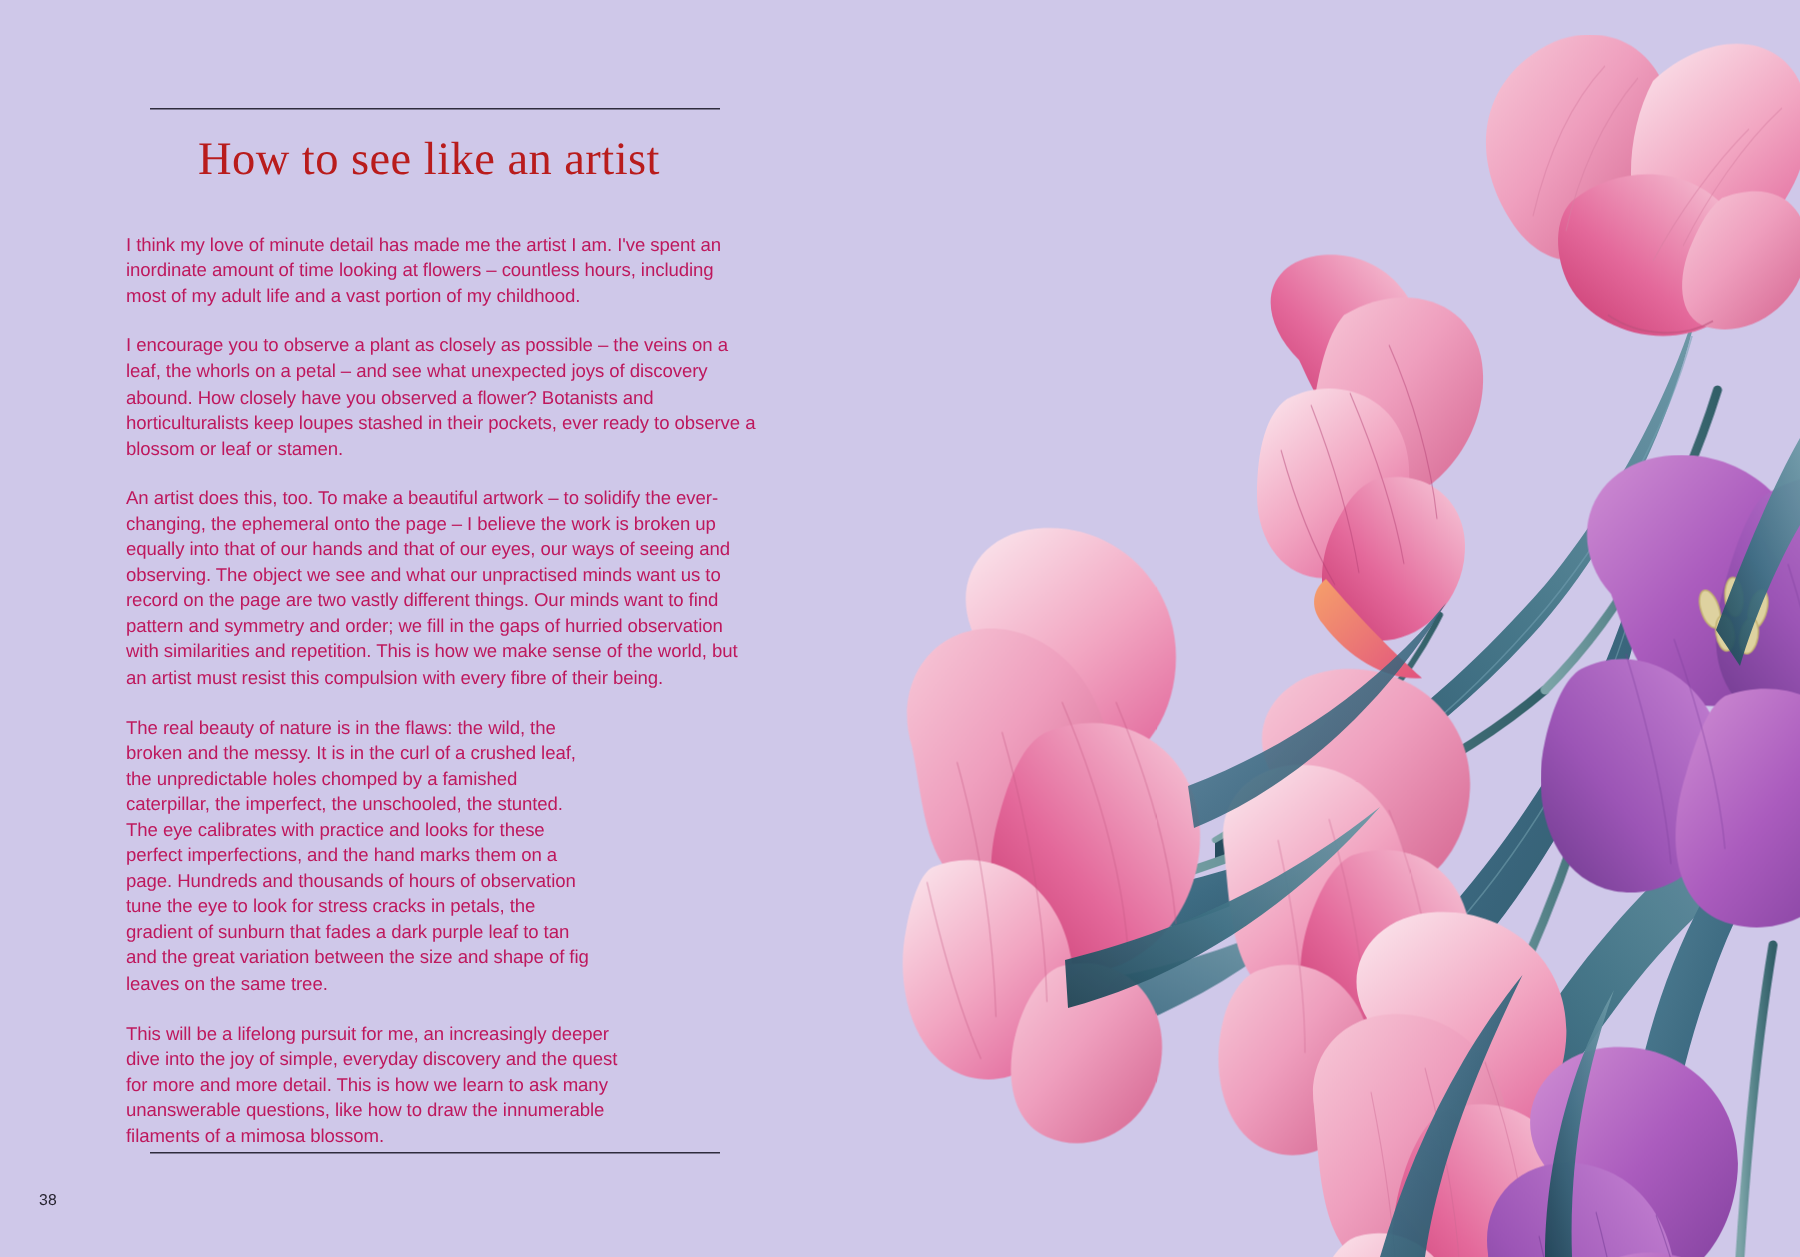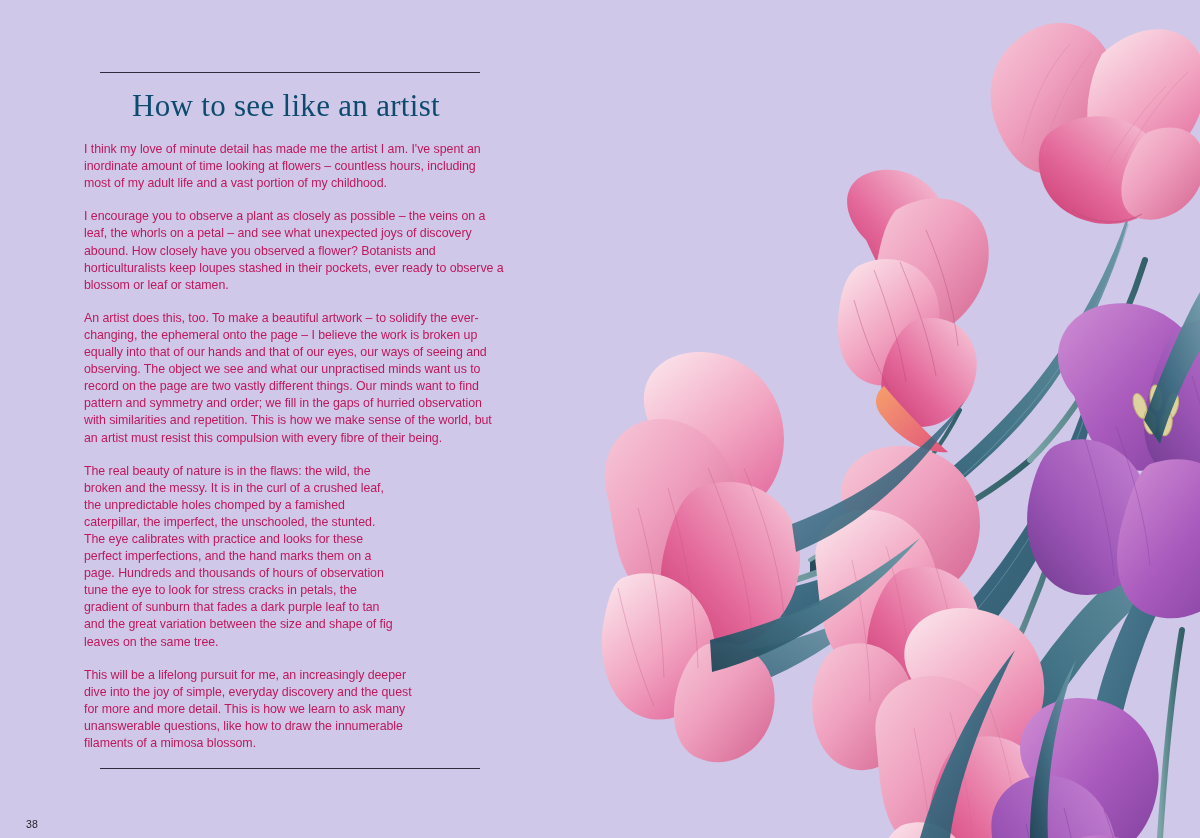--- a/index.html
+++ b/index.html
@@ -47,22 +47,22 @@
     margin: 0;
     width: 380px;
   }
   #rule-top { margin-left: 16px; }
 
   #chapter-title {
     font-family: "Liberation Serif", serif;
     font-size: 31px;
     font-weight: 400;
     letter-spacing: 0.3px;
-    color: #0c4a6e;
-    margin: 16px 0 18px 48px;
+    color: #b91c1c;
+    margin: 16px 0 32px 48px;
     line-height: 1.1;
   }
 
   .para {
     font-size: 12.4px;
     line-height: 17.1px;
     color: #be185d;
     margin: 0 0 16px 0;
     letter-spacing: -0.05px;
   }
@@ -71,21 +71,21 @@
   #rule-bottom {
     position: absolute;
     left: 100px;
     top: 768px;
     width: 380px;
   }
 
   #page-number {
     position: absolute;
     left: 26px;
-    top: 818px;
+    top: 794px;
     font-size: 10.5px;
     color: #26232f;
     letter-spacing: 0.2px;
     text-align: right;
   }
 </style>
 </head>
 <body>
 
 <div id="page">

